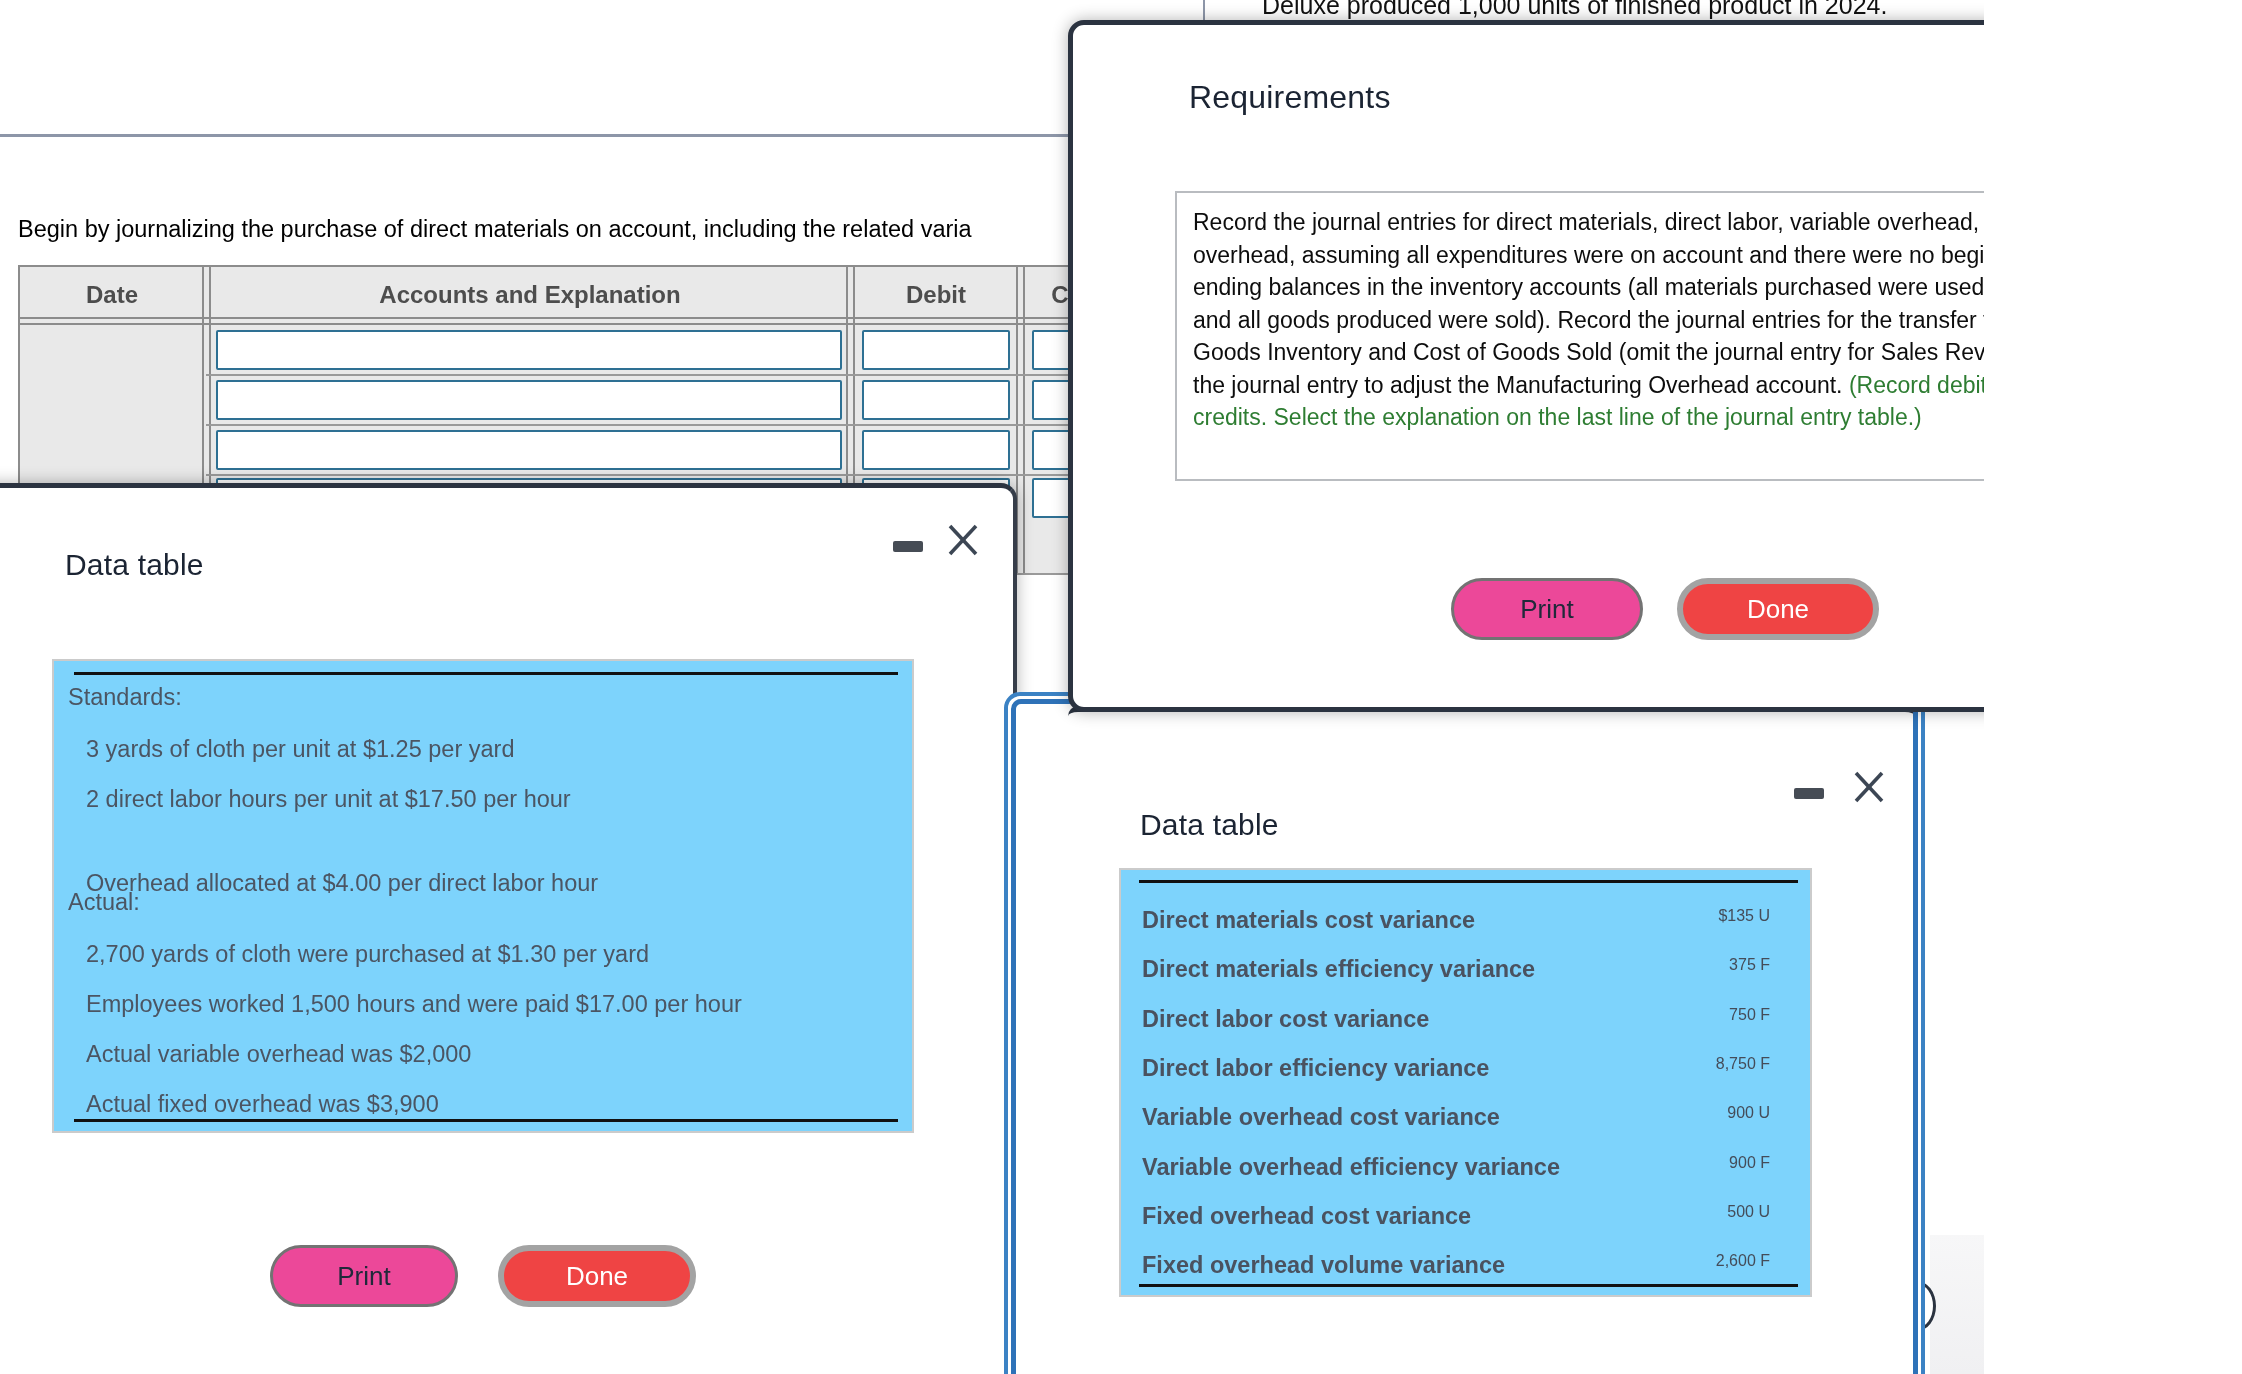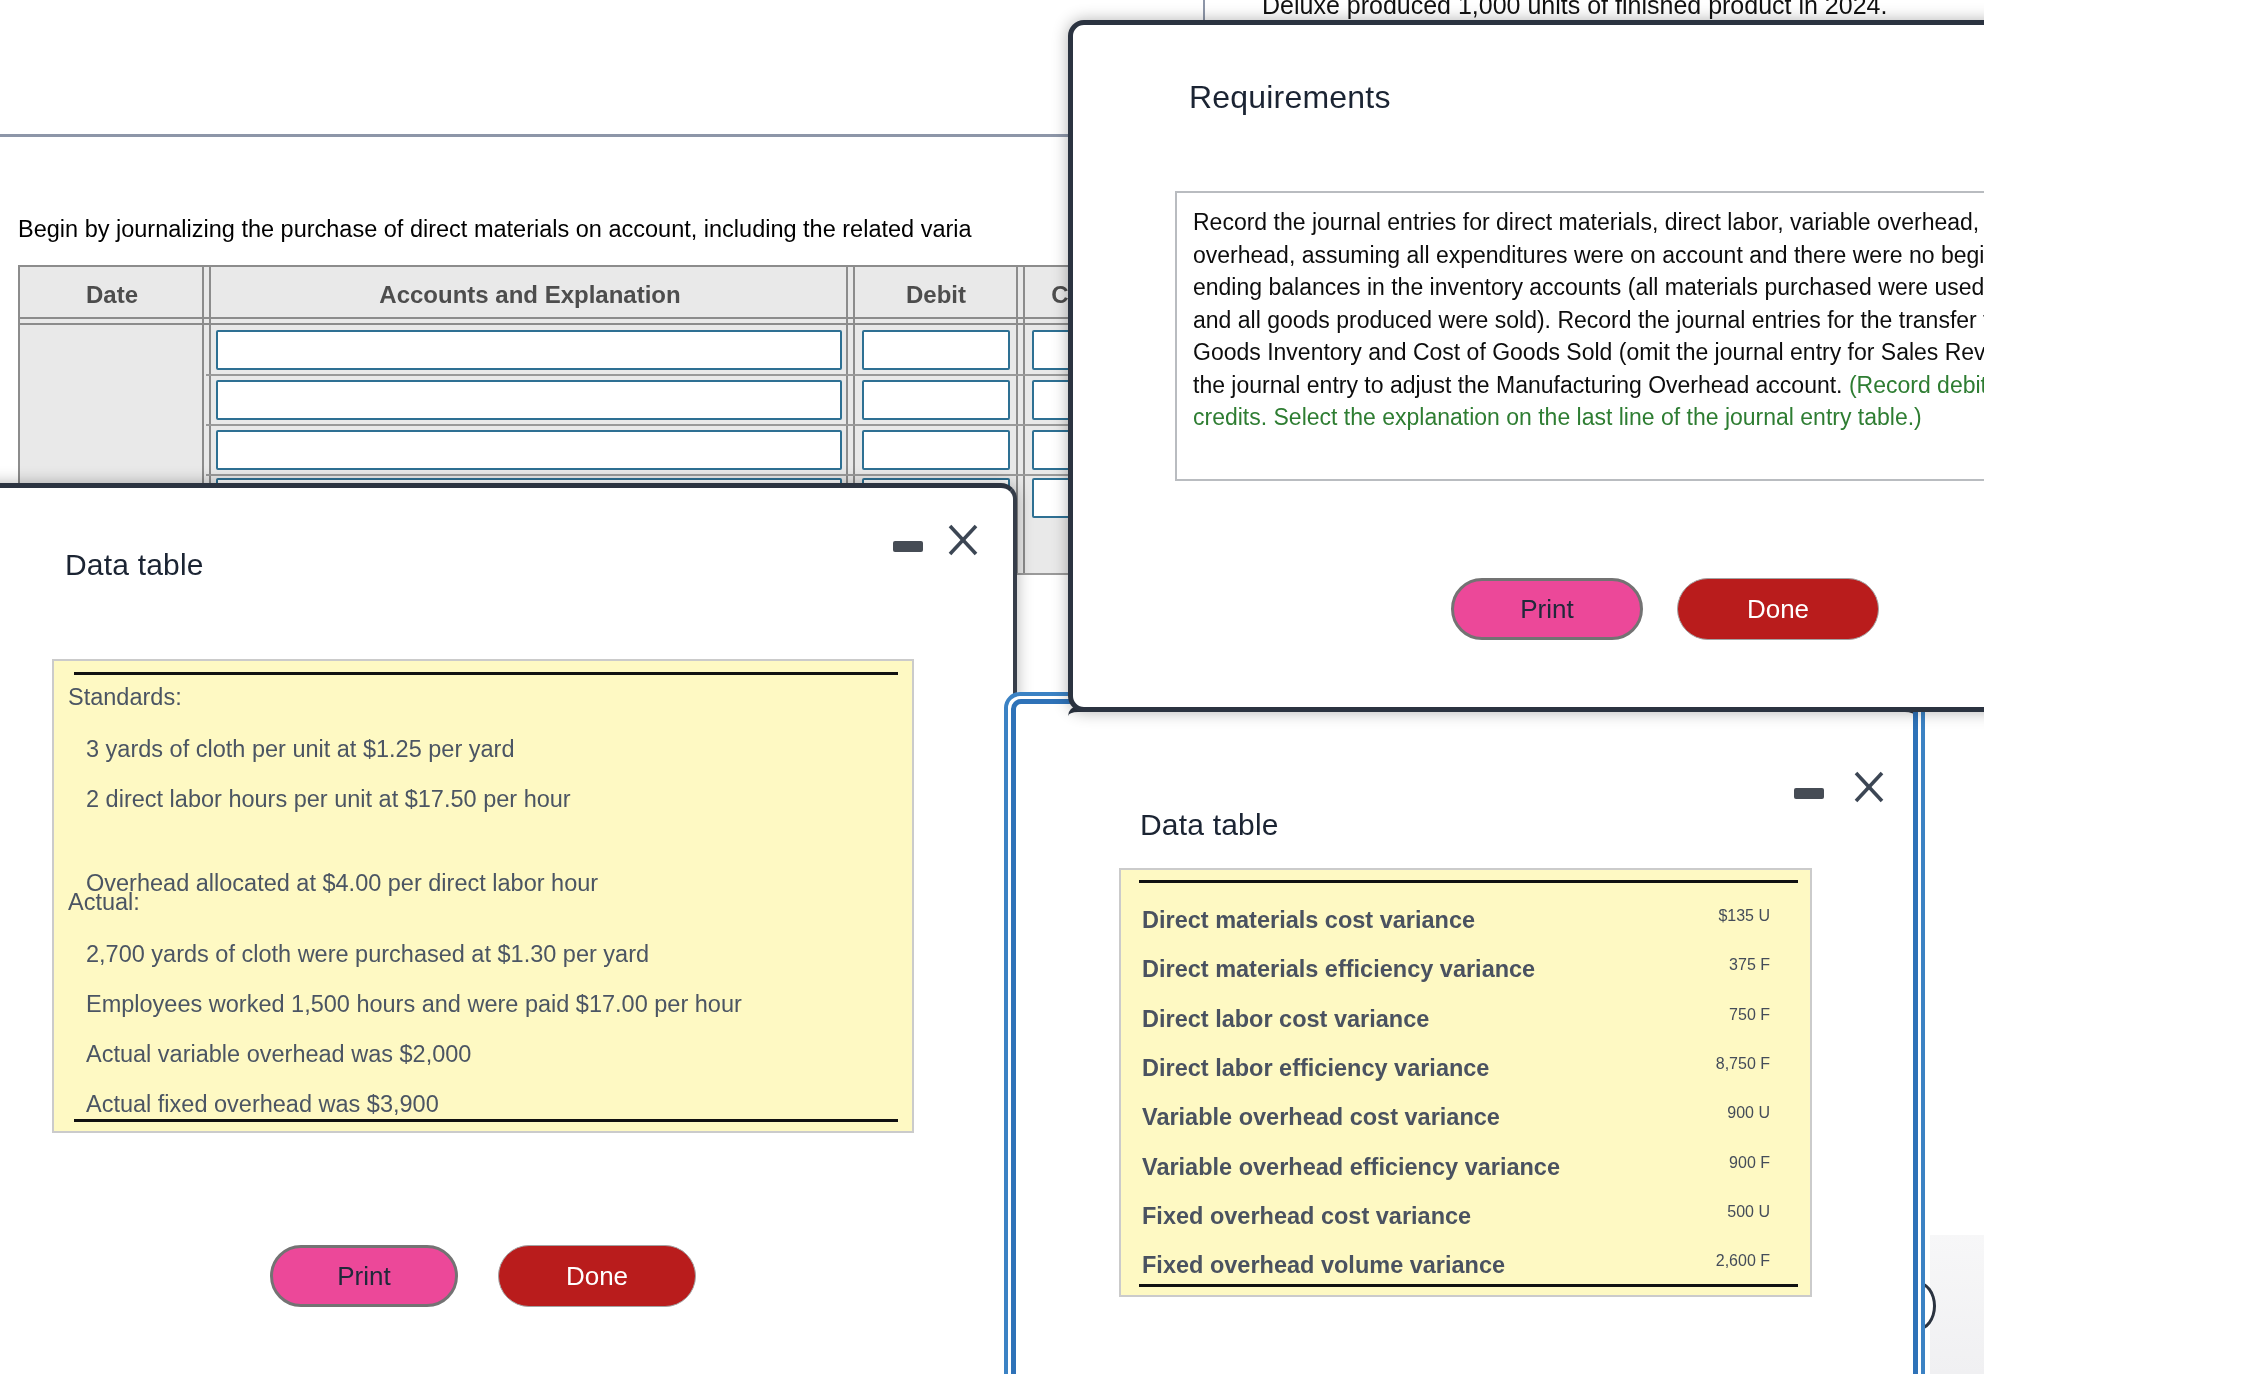--- a/index.html
+++ b/index.html
@@ -26,33 +26,33 @@
             font-size:22px; padding:0 8px; color:#222; outline:none; }
 
   
   .dialog { position:absolute; background:#fff; box-shadow:0 0 16px rgba(0,0,0,0.30); }
   .dlg-title { position:absolute; color:#1b2433; font-size:30px; letter-spacing:0.2px; white-space:nowrap; }
   .min-btn { position:absolute; width:30px; height:11px; background:#464c55; border:none; border-radius:2px; cursor:pointer; }
   .close-btn { position:absolute; width:38px; height:38px; background:none; border:none; cursor:pointer; }
   .pill { display:flex; align-items:center; justify-content:center; position:absolute;
           border-radius:33px; font-size:26px; cursor:pointer; font-family:inherit; }
   .pill-outline { background:#ec4899; border:3px solid #737373; color:#20293a; }
-  .pill-solid { background:#b91c1c; border:1px solid #a3a3a3; color:#fff; }
+  .pill-solid { background:#ef4444; border:6px solid #a3a3a3; color:#fff; }
 
   
   #req-dialog { left:1068px; top:20px; width:1210px; height:692px;
                 border:5px solid #2b3340; border-radius:16px; z-index:30; }
   #req-textbox { position:absolute; left:102px; top:166px; width:982px; height:290px;
                  border:2px solid #b9bcc0; padding:13px 16px; font-size:23px; line-height:32.5px; color:#0d0d0d; }
   .green-text { color:#2e7d32; }
 
   
   #std-dialog { left:-24px; top:483px; width:1041px; height:920px;
                 border-top:5px solid #2b3340; border-right:4px solid #363d49; border-radius:0 16px 0 0; z-index:8; }
-  .data-box { position:absolute; border:2px solid #cbcbcb; background:#fef9c3; }
+  .data-box { position:absolute; border:2px solid #cbcbcb; background:#7dd3fc; }
   .black-rule { position:absolute; height:3px; background:#111; }
   .std-line { position:absolute; font-size:23.5px; color:#4b5563; white-space:nowrap; }
 
   
   #blue-win { position:absolute; left:1004px; top:692px; width:921px; height:700px;
               border:4px solid #3b82c4; border-radius:16px; z-index:10; background:#fff; }
   #blue-inner { position:absolute; left:3px; top:3px; right:3px; bottom:-10px;
                 border:5px solid #2e72b8; border-radius:10px; background:#fff; overflow:hidden; }
   #var-dialog { position:absolute; left:52px; top:2px; width:847px; height:680px;
                 background:#fff; border-top:6px solid #2b3340; border-radius:10px 10px 0 0; }

